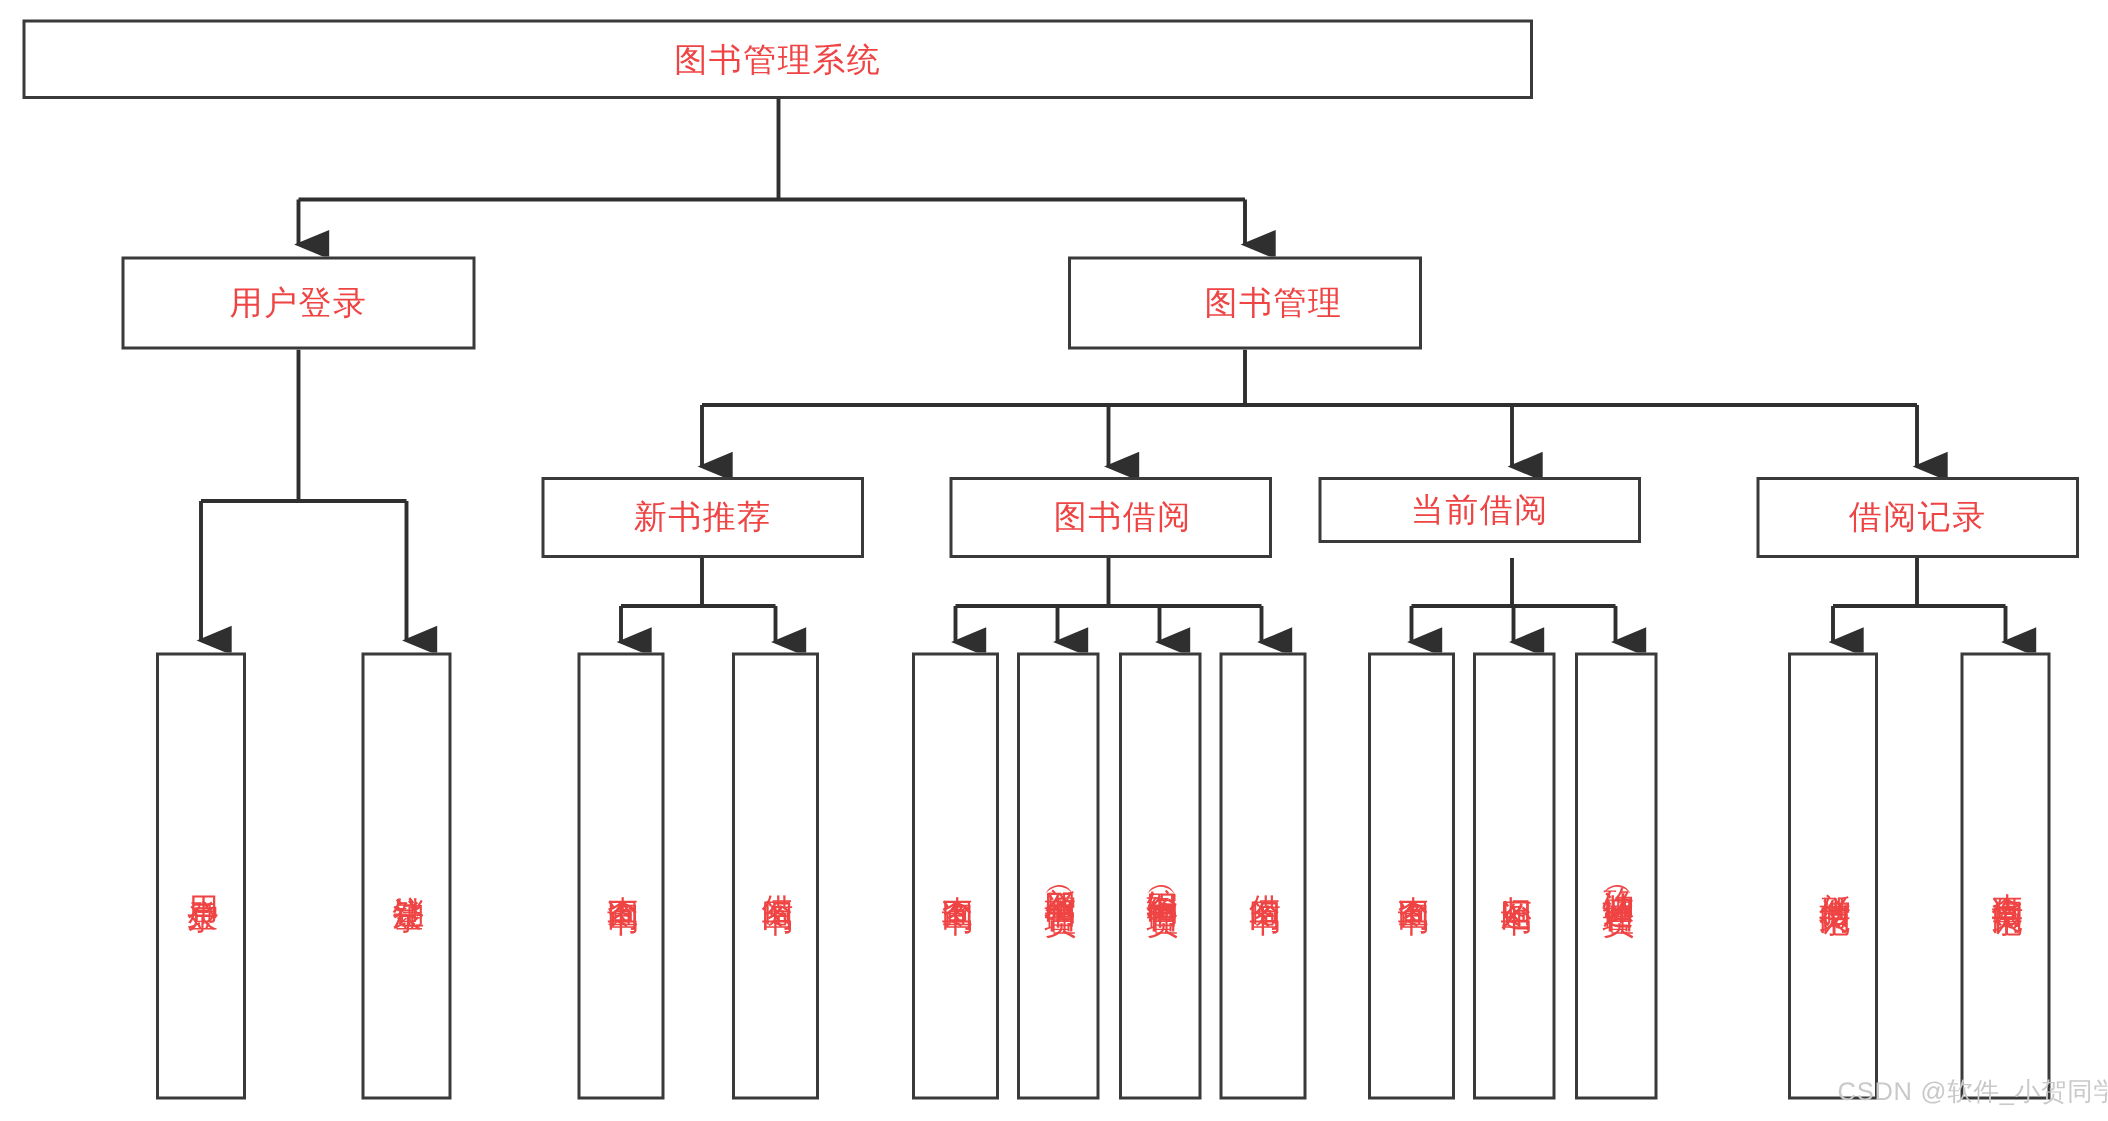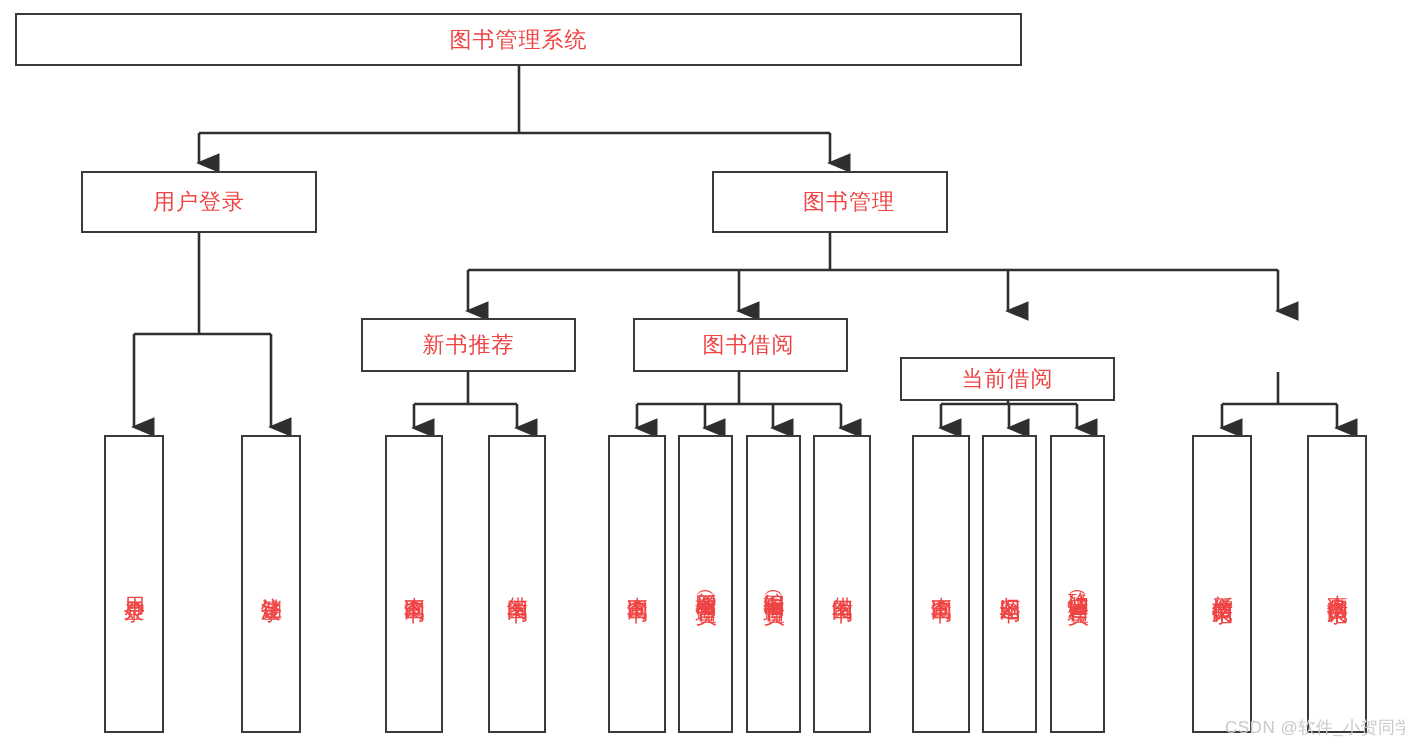--- a/index.html
+++ b/index.html
@@ -133,22 +133,25 @@
   <div class="node horiz" style="left:712px; top:171px; width:236px; height:62px;padding-left:38px;">
     <span class="label">图书管理</span>
   </div>
 
   <div class="node horiz" style="left:361px; top:318px; width:215px; height:54px;">
     <span class="label">新书推荐</span>
   </div>
   <div class="node horiz" style="left:633px; top:318px; width:215px; height:54px;padding-left:16px;">
     <span class="label">图书借阅</span>
   </div>
-  <div class="node horiz" style="left:900px; top:318px; width:215px; height:44px;margin-top:39px;">
+  <div class="node horiz" style="left:879px; top:318px; width:215px; height:44px;">
     <span class="label">当前借阅</span>
+  </div>
+  <div class="node horiz" style="left:1171px; top:318px; width:215px; height:54px;">
+    <span class="label">借阅记录</span>
   </div>
 
   <div class="node vert" style="left:104px; top:435px; width:60px; height:298px;">
     <span class="label">用户登录</span>
   </div>
   <div class="node vert" style="left:241px; top:435px; width:60px; height:298px;">
     <span class="label">注销登录</span>
   </div>
 
   <div class="node vert" style="left:385px; top:435px; width:58px; height:298px;">

